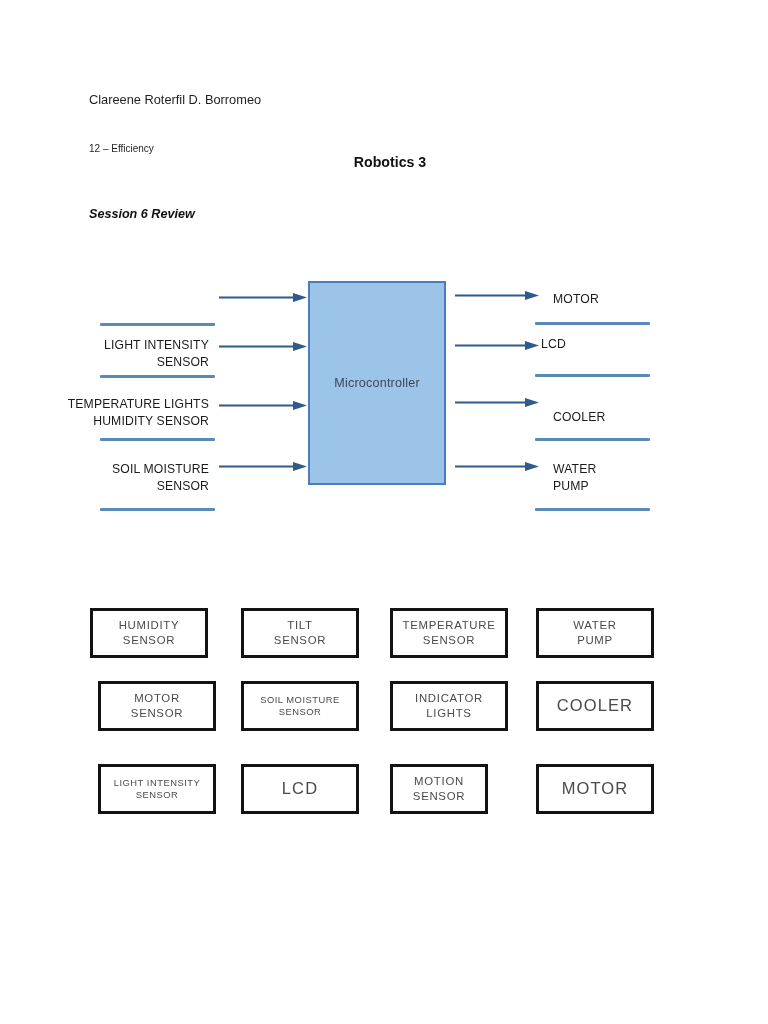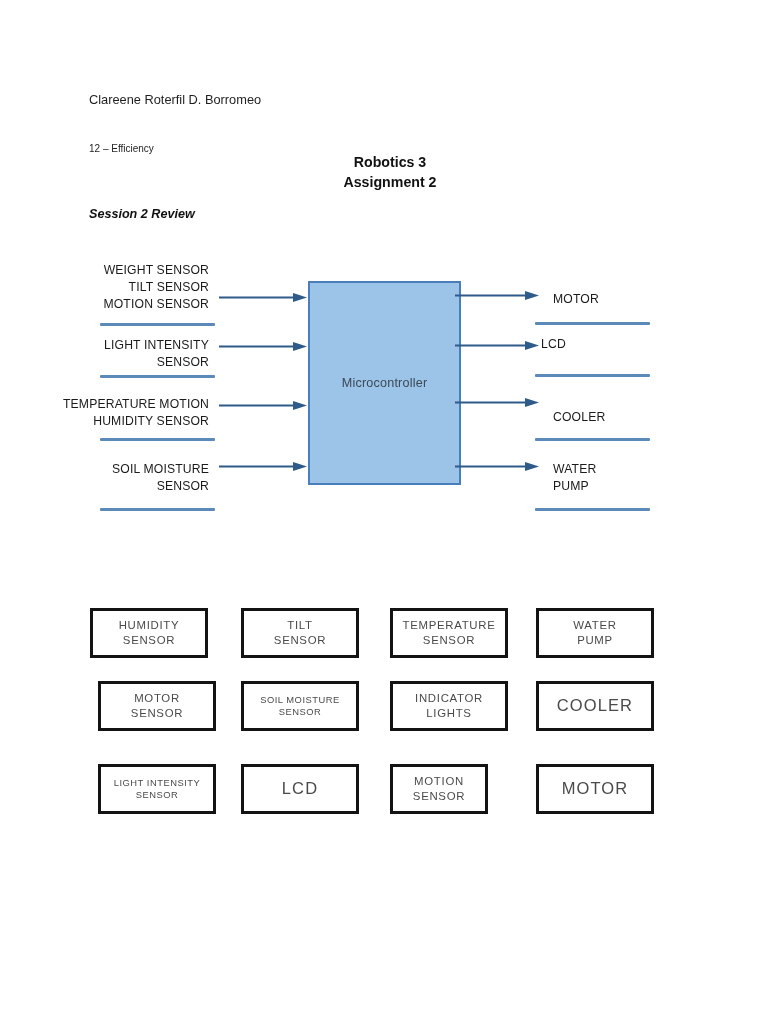--- a/index.html
+++ b/index.html
@@ -69,21 +69,21 @@
     top: 0;
     width: 768px;
     height: 560px;
     pointer-events: none;
   }
 
   .mcu-box {
     position: absolute;
     left: 308px;
     top: 281px;
-    width: 153px;
+    width: 138px;
     height: 204px;
     background: #9cc3e8;
     border: 2px solid #4a7ebb;
     box-sizing: border-box;
   }
   .mcu-label {
     position: absolute;
     left: 0;
     right: 0;
     top: 50%;
@@ -143,36 +143,30 @@
 </head>
 <body>
 
 <div class="page">
 
   <div class="student-name">Clareene Roterfil D. Borromeo</div>
   <div class="student-section">12 – Efficiency</div>
 
   <div class="doc-title">
     <span>Robotics 3</span>
-    <span>Assignment 2</span>
   </div>
 
-  <div class="section-head">Session 2 Review</div>
+  <div class="section-head">Session 6 Review</div>
 
   <div class="diagram">
 
     <div class="mcu-box">
       <div class="mcu-label">Microcontroller</div>
     </div>
 
-    <div class="io-group io-left" style="left:29px; top:262px; width:180px;">
-      <div class="line">WEIGHT SENSOR</div>
-      <div class="line">TILT SENSOR</div>
-      <div class="line">MOTION SENSOR</div>
-    </div>
     <div class="rule" style="left:100px; top:323px; width:115px;"></div>
     <div class="arrow" style="left:219px; top:292px; width:88px;">
       <svg width="88" height="11" viewBox="0 0 88 11">
         <line x1="0" y1="5.5" x2="77" y2="5.5" stroke="#2E5B8A" stroke-width="2"></line>
         <polygon points="88,5.5 74,1 74,10" fill="#2E5B8A"></polygon>
       </svg>
     </div>
 
     <div class="io-group io-left" style="left:29px; top:337px; width:180px;">
       <div class="line">LIGHT INTENSITY</div>
@@ -180,21 +174,21 @@
     </div>
     <div class="rule" style="left:100px; top:375px; width:115px;"></div>
     <div class="arrow" style="left:219px; top:341px; width:88px;">
       <svg width="88" height="11" viewBox="0 0 88 11">
         <line x1="0" y1="5.5" x2="77" y2="5.5" stroke="#2E5B8A" stroke-width="2"></line>
         <polygon points="88,5.5 74,1 74,10" fill="#2E5B8A"></polygon>
       </svg>
     </div>
 
     <div class="io-group io-left" style="left:29px; top:396px; width:180px;">
-      <div class="line">TEMPERATURE MOTION</div>
+      <div class="line">TEMPERATURE LIGHTS</div>
       <div class="line">HUMIDITY SENSOR</div>
     </div>
     <div class="rule" style="left:100px; top:438px; width:115px;"></div>
     <div class="arrow" style="left:219px; top:400px; width:88px;">
       <svg width="88" height="11" viewBox="0 0 88 11">
         <line x1="0" y1="5.5" x2="77" y2="5.5" stroke="#2E5B8A" stroke-width="2"></line>
         <polygon points="88,5.5 74,1 74,10" fill="#2E5B8A"></polygon>
       </svg>
     </div>
 

